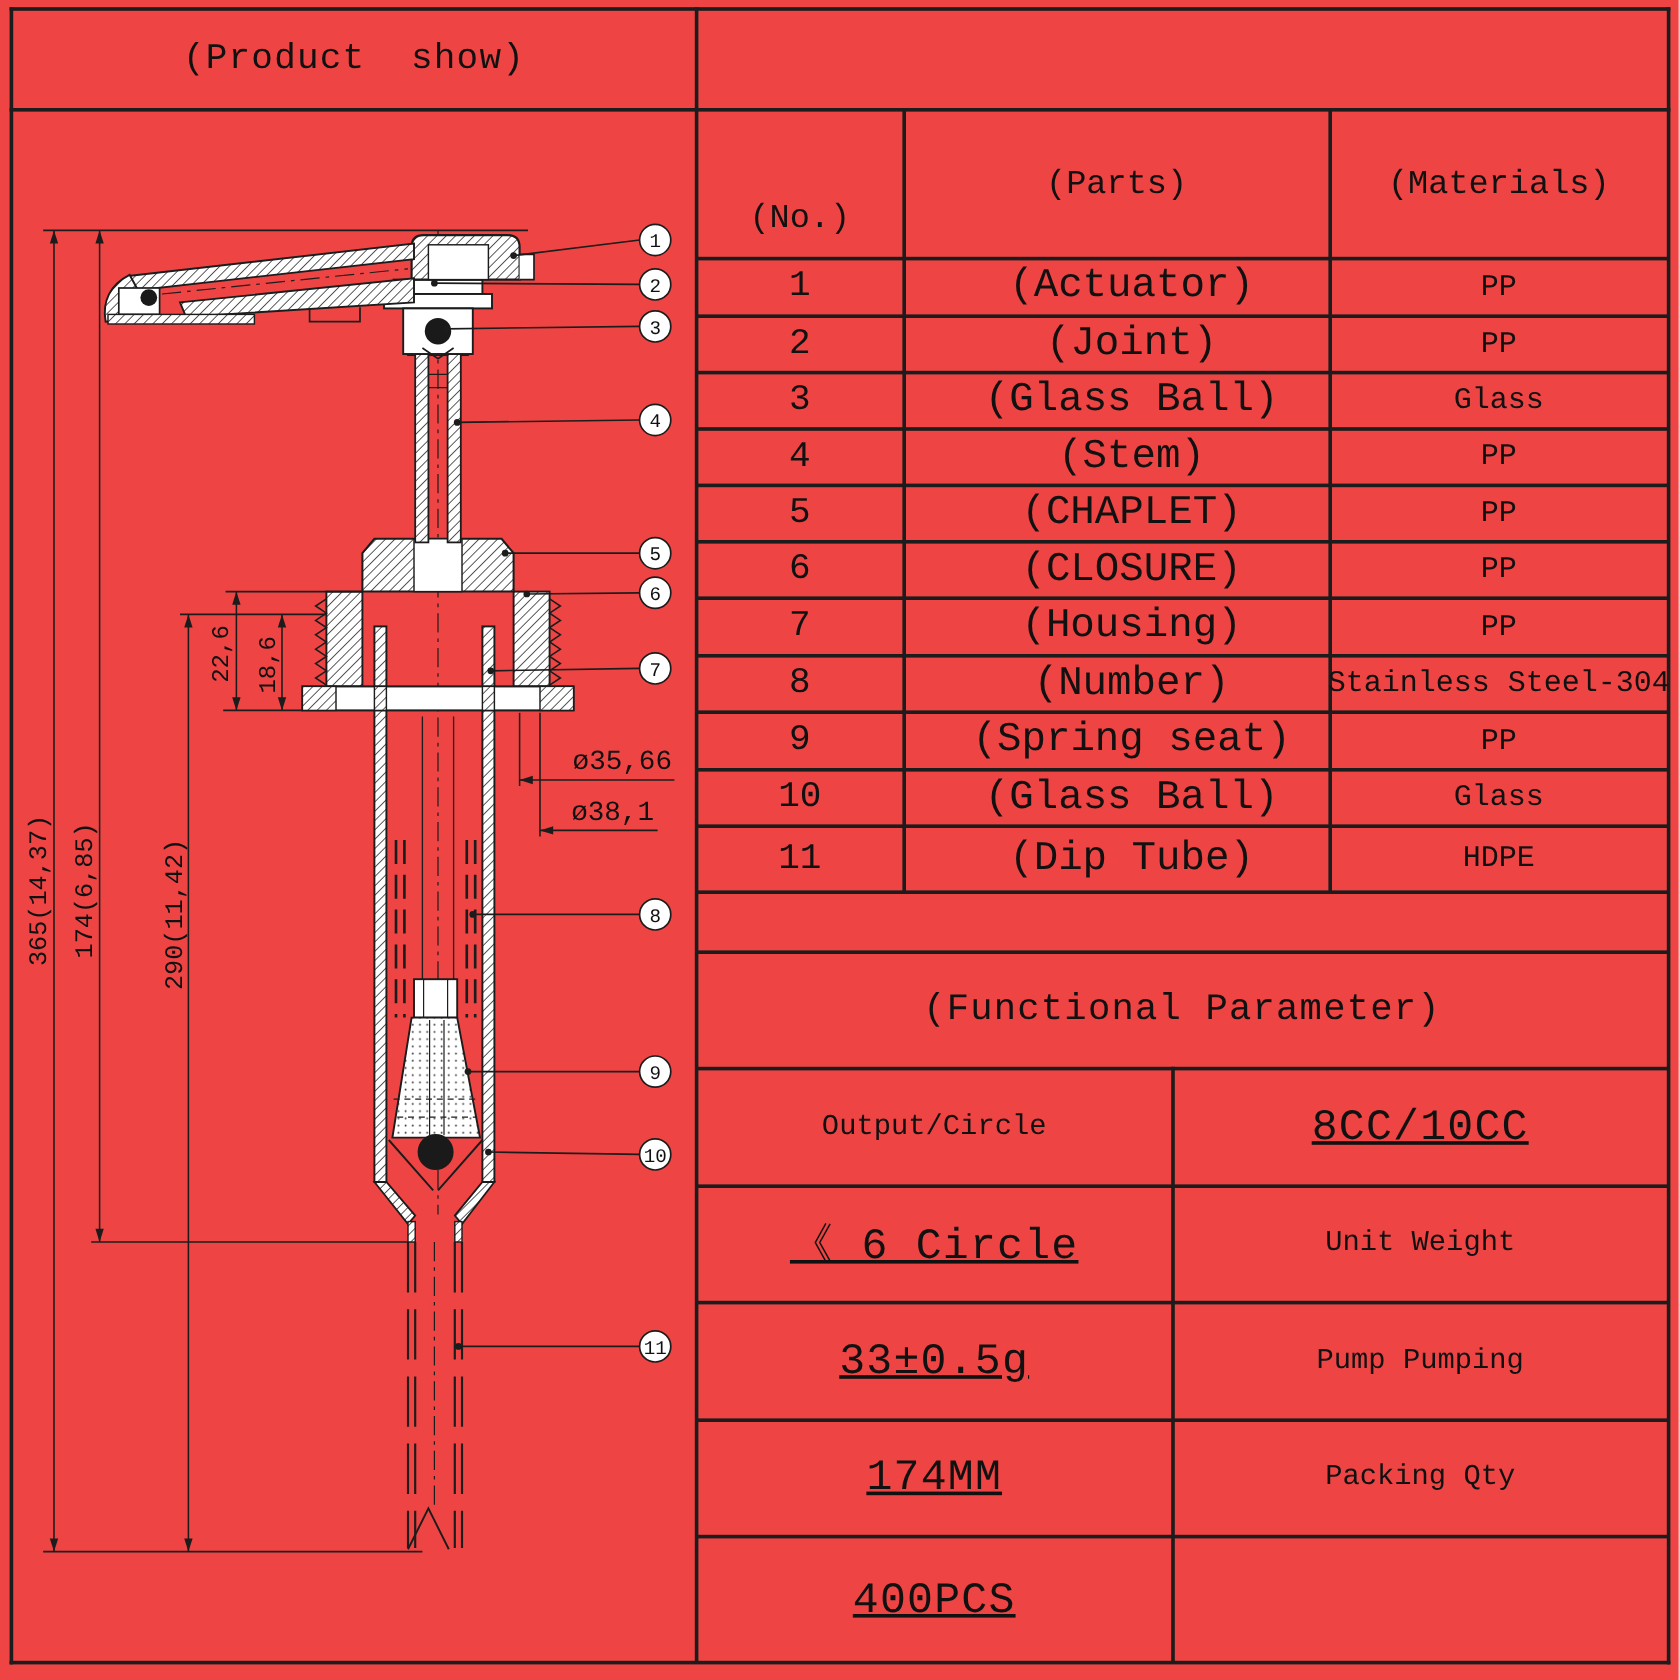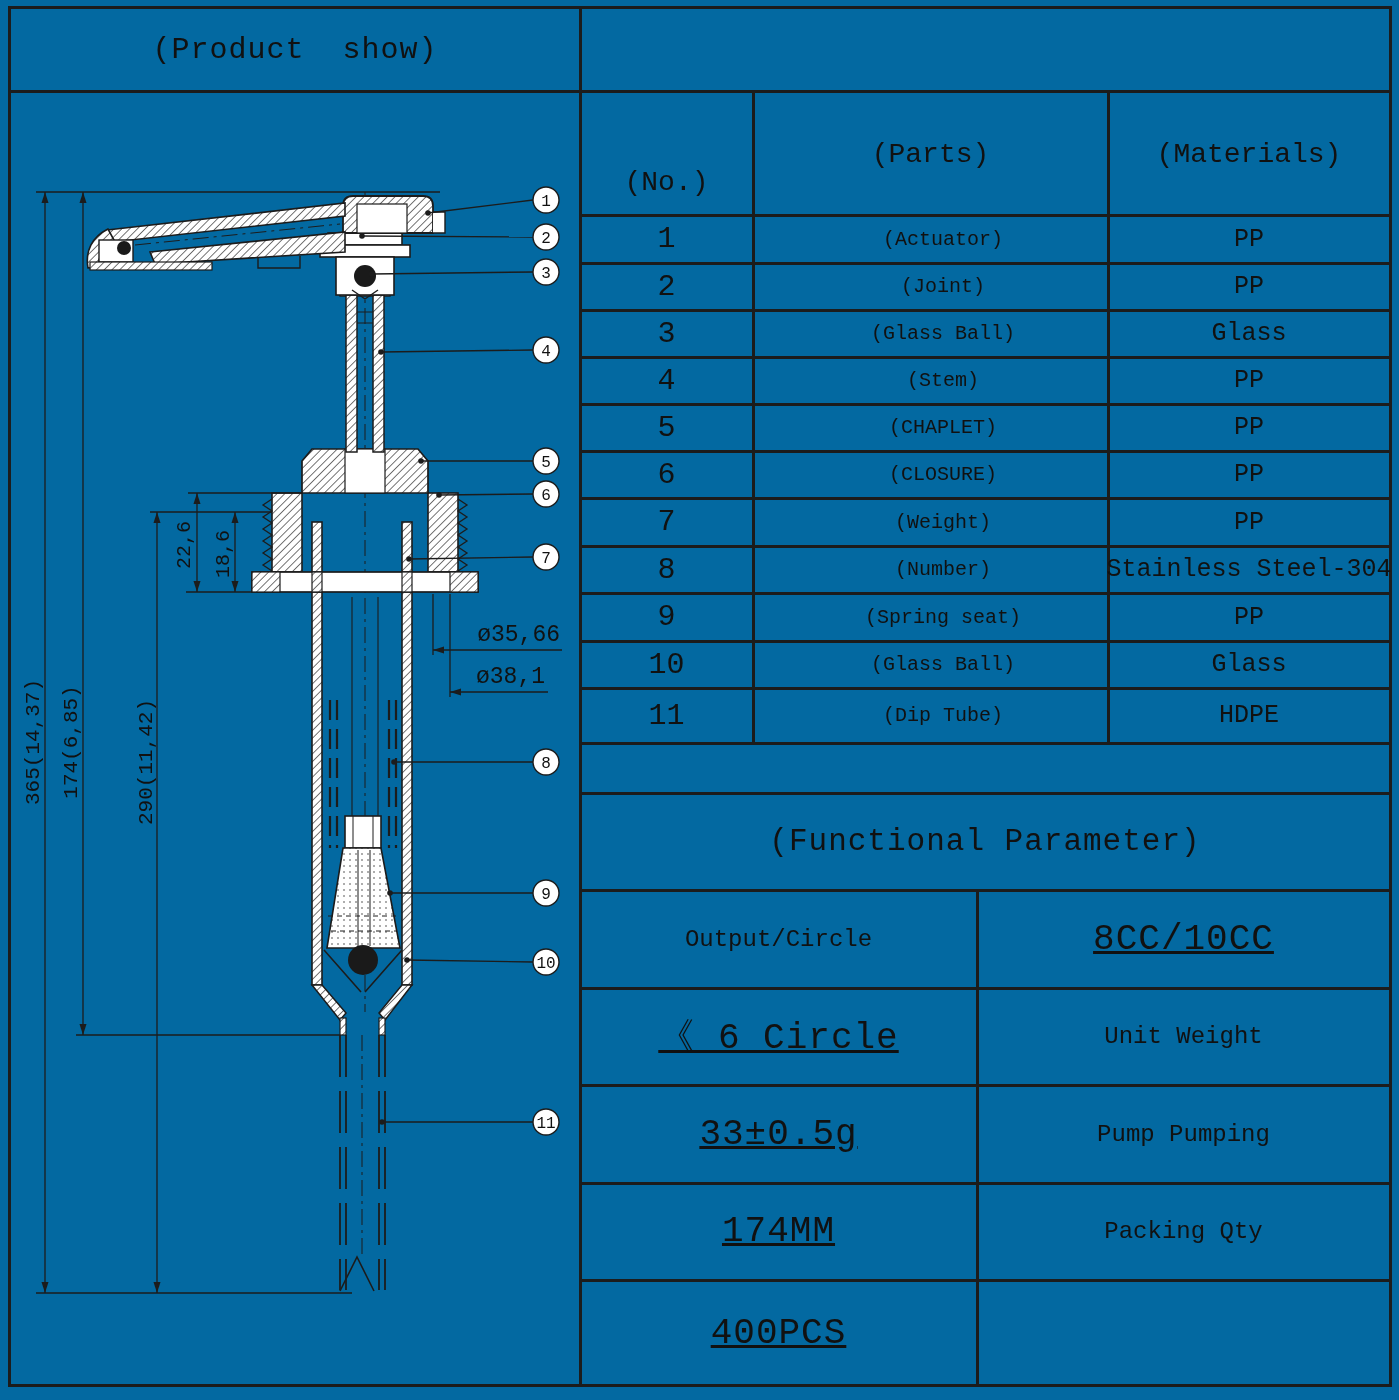--- a/index.html
+++ b/index.html
@@ -1,32 +1,32 @@
 <!DOCTYPE html>
 <html><head>
 <meta charset="utf-8">
 <style>
   html,body{margin:0;padding:0;background:#fff;}
-  #canvas{position:relative;width:1399px;height:1400px;background:#0369a1;overflow:hidden;
+  #canvas{position:relative;width:1399px;height:1400px;background:#ef4444;overflow:hidden;
           font-family:"Liberation Mono","DejaVu Sans Mono",monospace;color:#111;}
   .ln{position:absolute;background:#1c1c1c;}
   .cell{position:absolute;display:flex;align-items:center;justify-content:center;
         text-align:center;white-space:pre;color:#111;}
   .t-title{font-size:30px;letter-spacing:1px;}
   .t-colhead{font-size:28px;}
   .t-functitle{font-size:31px;letter-spacing:1px;}
   .parts-grid{position:absolute;left:580px;top:215px;width:810px;height:528px;
     display:grid;grid-template-columns:173px 355px 282px;
     grid-template-rows:48px 47px 47px 47px 47px 47px 48px 47px 48px 47px 55px;}
   .func-grid{position:absolute;left:580px;top:890px;width:810px;height:496px;
     display:grid;grid-template-columns:397px 413px;
     grid-template-rows:98px 97px 98px 97px 106px;}
   .gcell{display:flex;align-items:center;justify-content:center;text-align:center;white-space:nowrap;}
   .no-cell{font-size:30px;}
-  .part-cell{font-size:20px;padding-left:25px;}
+  .part-cell{font-size:34px;padding-left:25px;}
   .mat-cell{font-size:25px;}
   .flabel-cell{font-size:24px;}
   .fvalue-cell{font-size:36px;letter-spacing:1px;text-decoration:underline;}
   svg{position:absolute;left:0;top:0;}
   svg text{font-family:"Liberation Mono","DejaVu Sans Mono",monospace;fill:#111;}
   .dimtxt{font-size:21px;}
   .dimtxt-s{font-size:20px;}
   .diatxt{font-size:23px;}
   .callout-num{font-size:16px;}
 </style>
@@ -84,21 +84,21 @@
     <div class="gcell no-cell">4</div>
     <div class="gcell part-cell">(Stem)</div>
     <div class="gcell mat-cell">PP</div>
     <div class="gcell no-cell">5</div>
     <div class="gcell part-cell">(CHAPLET)</div>
     <div class="gcell mat-cell">PP</div>
     <div class="gcell no-cell">6</div>
     <div class="gcell part-cell">(CLOSURE)</div>
     <div class="gcell mat-cell">PP</div>
     <div class="gcell no-cell">7</div>
-    <div class="gcell part-cell">(Weight)</div>
+    <div class="gcell part-cell">(Housing)</div>
     <div class="gcell mat-cell">PP</div>
     <div class="gcell no-cell">8</div>
     <div class="gcell part-cell">(Number)</div>
     <div class="gcell mat-cell">Stainless Steel-304</div>
     <div class="gcell no-cell">9</div>
     <div class="gcell part-cell">(Spring seat)</div>
     <div class="gcell mat-cell">PP</div>
     <div class="gcell no-cell">10</div>
     <div class="gcell part-cell">(Glass Ball)</div>
     <div class="gcell mat-cell">Glass</div>

